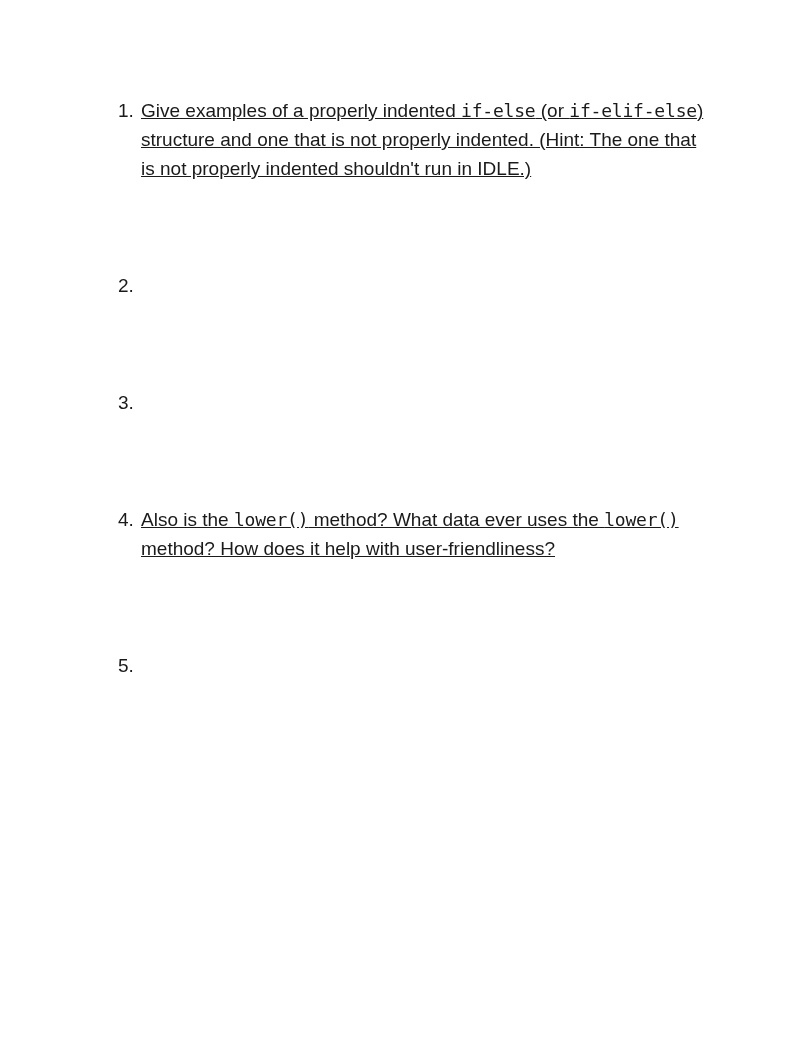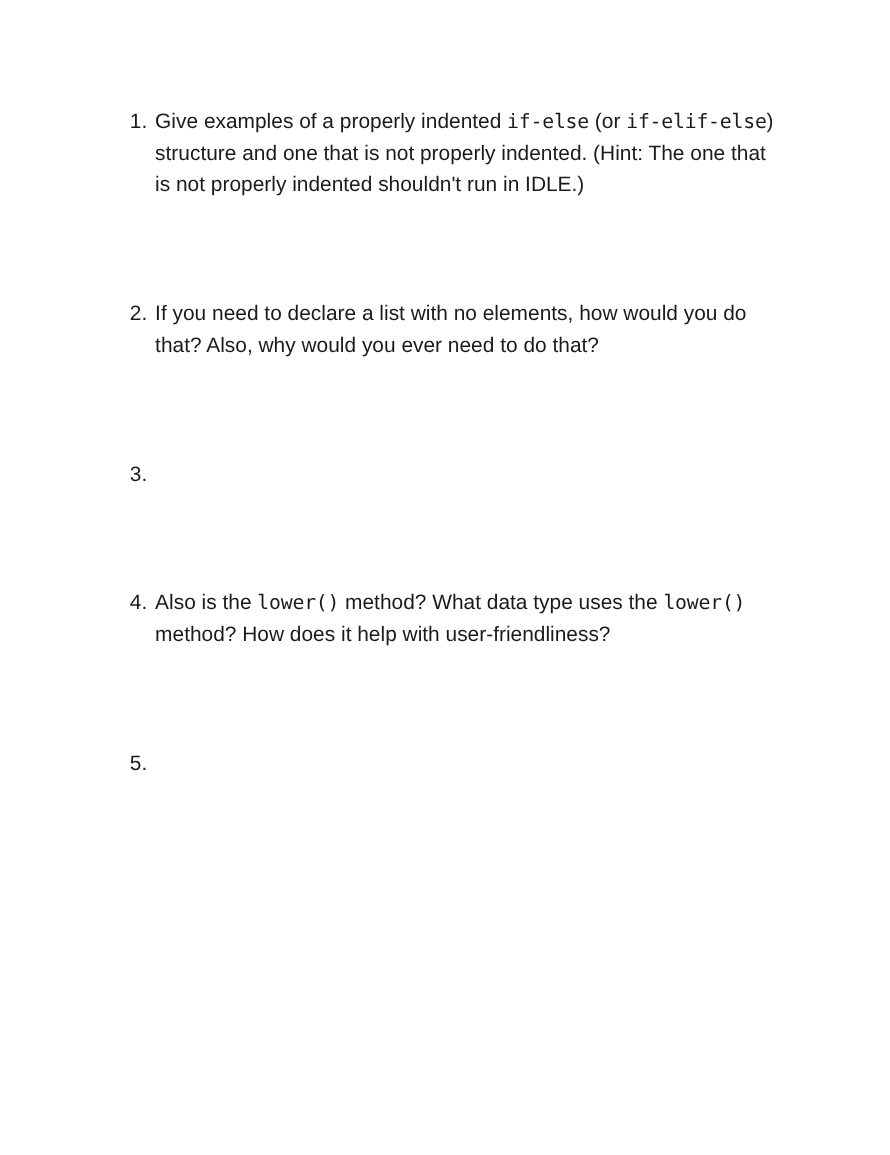--- a/index.html
+++ b/index.html
@@ -31,48 +31,48 @@
   .q-number {
     flex: 0 0 auto;
     width: 23px;
     text-align: left;
     white-space: nowrap;
   }
   .q-text {
     flex: 0 0 auto;
     width: 565px;
     max-width: 565px;
+    text-decoration: underline;
   }
   .q-text .code {
     font-family: "DejaVu Sans Mono", monospace;
     font-size: 18px;
     letter-spacing: -0.2px;
   }
 </style>
 </head>
 <body>
 
 <div class="page">
   <ol class="question-list" id="question-list">
   <li class="question-item">
     <span class="q-number">1.</span>
     <span class="q-text"><span>Give examples of a properly indented </span><span class="code">if-else</span><span> (or </span><span class="code">if-elif-else</span><span>) structure and one that is not properly indented. (Hint: The one that is not properly indented shouldn't run in IDLE.)</span></span>
   </li>
 
   <li class="question-item">
     <span class="q-number">2.</span>
-    <span class="q-text"><span>If you need to declare a list with no elements, how would you do that? Also, why would you ever need to do that?</span></span>
   </li>
 
   <li class="question-item">
     <span class="q-number">3.</span>
   </li>
 
   <li class="question-item">
     <span class="q-number">4.</span>
-    <span class="q-text"><span>Also is the </span><span class="code">lower()</span><span> method? What data type uses the </span><span class="code">lower()</span><span> method? How does it help with user-friendliness?</span></span>
+    <span class="q-text"><span>Also is the </span><span class="code">lower()</span><span> method? What data ever uses the </span><span class="code">lower()</span><span> method? How does it help with user-friendliness?</span></span>
   </li>
 
   <li class="question-item">
     <span class="q-number">5.</span>
   </li>
 </ol>
 </div>
 
 </body></html>

